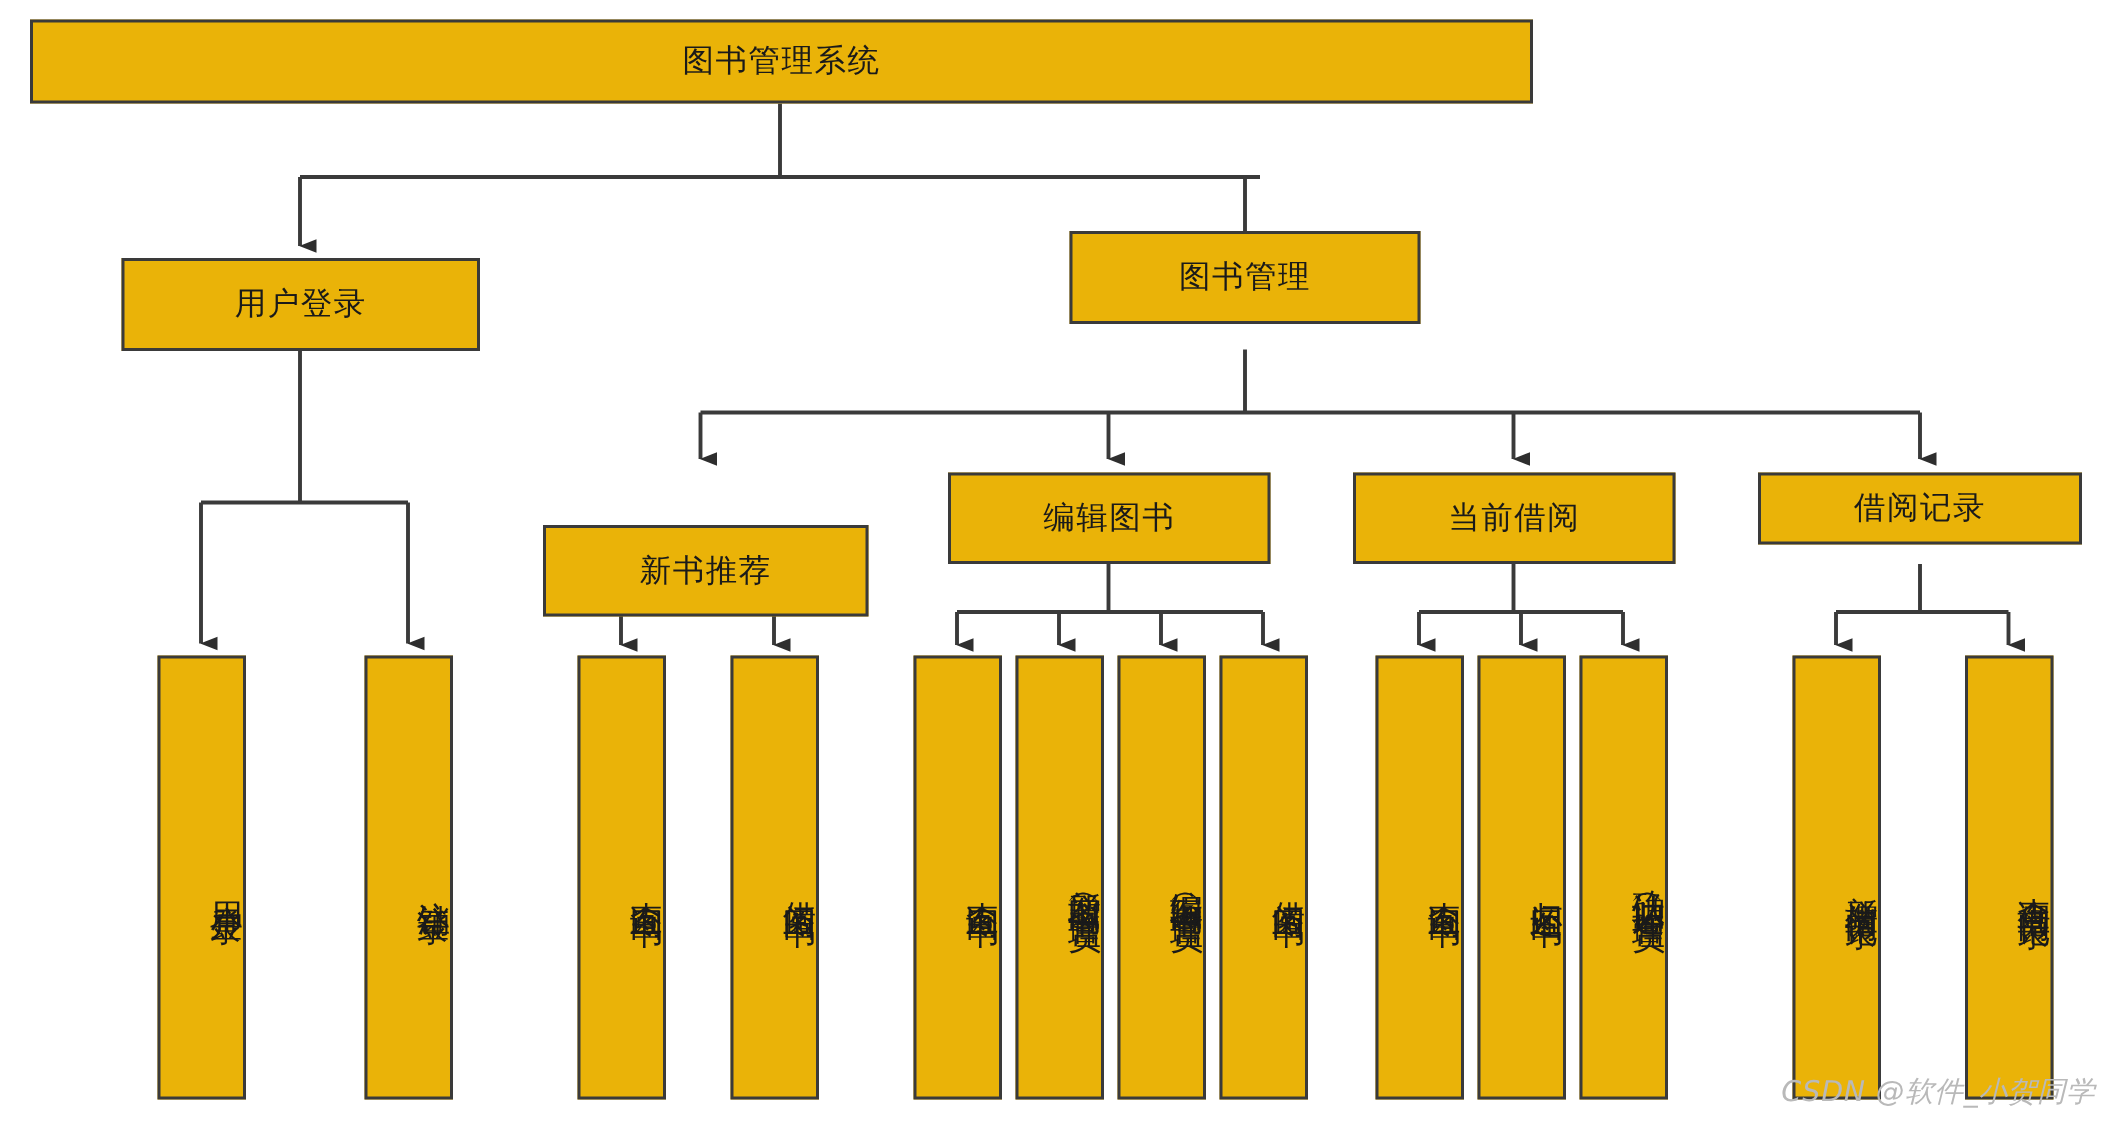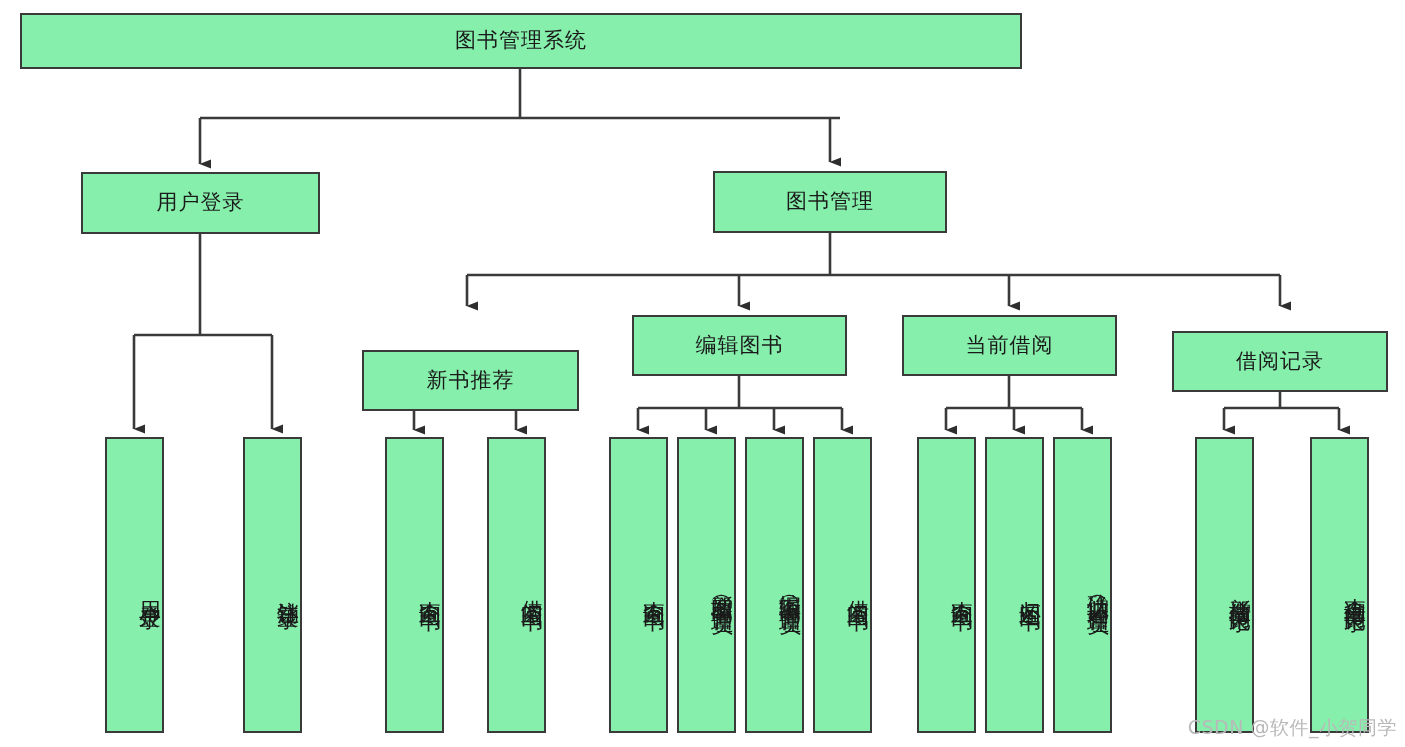--- a/index.html
+++ b/index.html
@@ -21,21 +21,21 @@
   #wires {
     position: absolute;
     left: 0; top: 0;
     width: 1405px;
     height: 747px;
     pointer-events: none;
   }
   .node {
     position: absolute;
     box-sizing: border-box;
-    background: #86efac;
+    background: #eab308;
     border: 2px solid #3a3a3a;
     display: flex;
     align-items: center;
     justify-content: center;
     color: #1a1a1a;
     text-align: right;
     z-index: 2;
   }
   .node.h {
     font-size: 21px;
@@ -60,20 +60,21 @@
   #watermark {
     position: absolute;
     right: 8px;
     bottom: 6px;
     font-size: 19px;
     color: #b9b9b9;
     letter-spacing: 0.5px;
     z-index: 5;
     white-space: nowrap;
     font-family: "DejaVu Sans", "Liberation Sans", sans-serif;
+    font-style: italic;
   }
 </style>
 </head>
 <body>
 
 <div id="canvas">
 
   <svg id="wires" viewBox="0 0 1405 747" xmlns="http://www.w3.org/2000/svg">
     <defs>
       <marker id="arw" markerWidth="10" markerHeight="12" refX="5" refY="11" orient="auto" markerUnits="userSpaceOnUse">
@@ -127,34 +128,34 @@
     </g>
   </svg>
 
   <div class="node h" style="left:20px; top:13px; width:1002px; height:56px;">
     <span>图书管理系统</span>
   </div>
 
   <div class="node h" style="left:81px; top:172px; width:239px; height:62px;">
     <span>用户登录</span>
   </div>
-  <div class="node h" style="left:713px; top:171px; width:234px; height:62px;">
+  <div class="node h" style="left:713px; top:154px; width:234px; height:62px;">
     <span>图书管理</span>
   </div>
 
   <div class="node h" style="left:362px; top:315px; width:217px; height:61px;margin-top:35px;">
     <span>新书推荐</span>
   </div>
   <div class="node h" style="left:632px; top:315px; width:215px; height:61px;">
     <span>编辑图书</span>
   </div>
   <div class="node h" style="left:902px; top:315px; width:215px; height:61px;">
     <span>当前借阅</span>
   </div>
-  <div class="node h" style="left:1172px; top:315px; width:216px; height:61px;margin-top:16px;">
+  <div class="node h" style="left:1172px; top:315px; width:216px; height:48px;">
     <span>借阅记录</span>
   </div>
 
   <div class="node v" style="left:105px; top:437px; width:59px; height:296px;">
     <span>用户登录</span>
   </div>
   <div class="node v" style="left:243px; top:437px; width:59px; height:296px;">
     <span>注销登录</span>
   </div>
 

